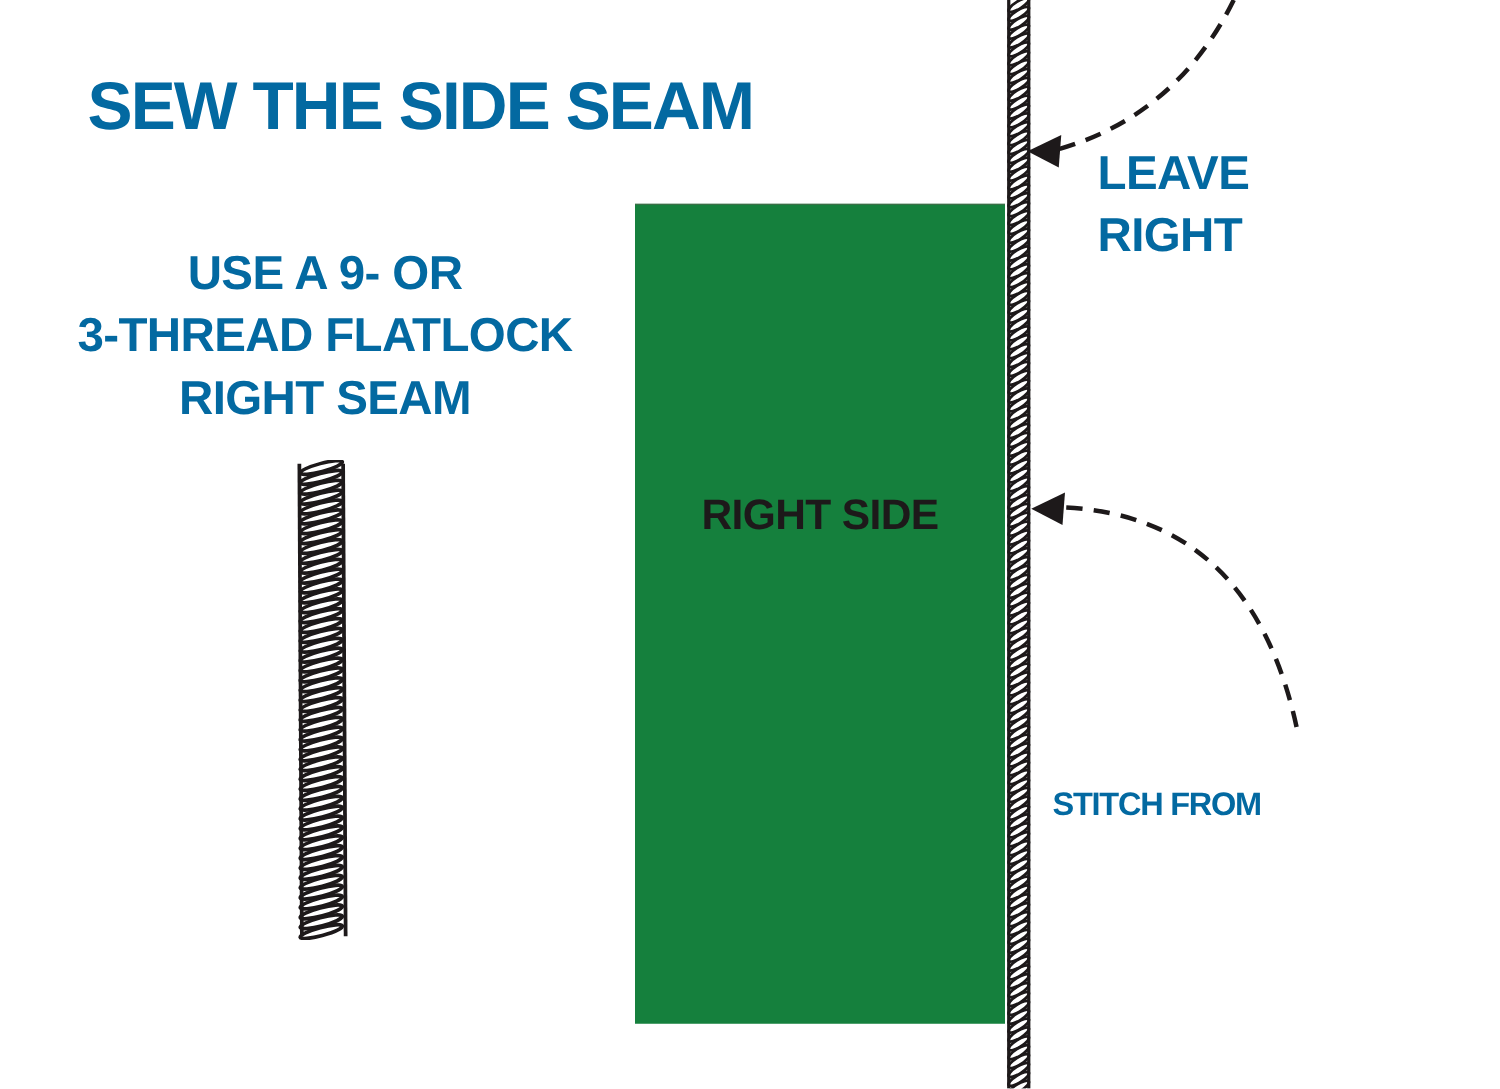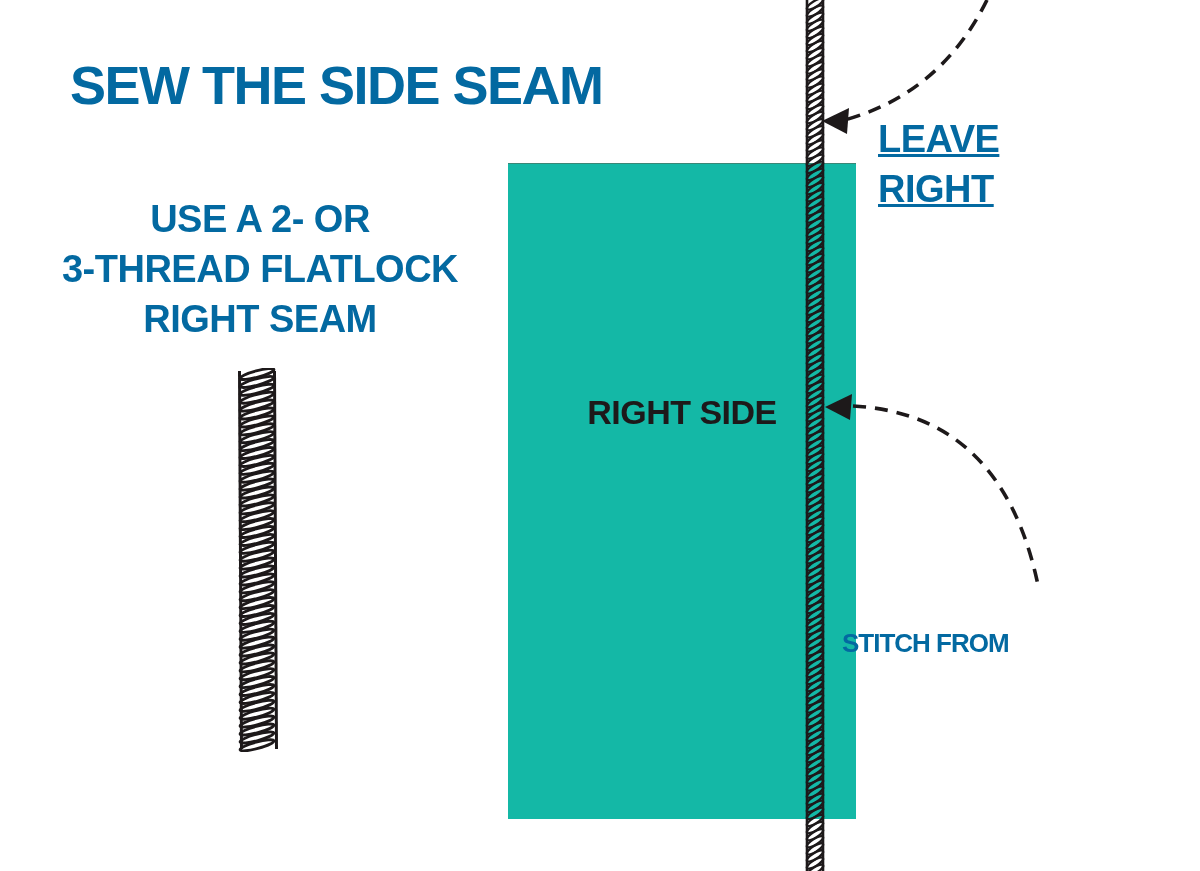--- a/index.html
+++ b/index.html
@@ -16,52 +16,52 @@
     left:70px;top:58px;
     font-size:54px;line-height:54px;letter-spacing:-1.5px;
   }
   .note{
     left:40px;top:194px;width:440px;
     font-size:38px;line-height:50px;letter-spacing:-0.5px;
     text-align:center;
   }
   .note span{display:block;}
   .fabric{
-    position:absolute;left:508px;top:163px;width:348px;height:655px;
-    background:#14b8a6;
+    position:absolute;left:508px;top:163px;width:296px;height:655px;
+    background:#15803d;
     border-top:1px solid rgba(90,95,80,0.55);
   }
   .fabric-label{
     position:absolute;left:0;top:228px;width:100%;
     text-align:center;
     font-size:34px;line-height:40px;font-weight:700;letter-spacing:-0.5px;
     color:#1d191a;white-space:nowrap;
   }
   .callout-tails{
     left:878px;top:114px;
-    font-size:38px;line-height:50px;letter-spacing:-0.5px;text-decoration:underline;
+    font-size:38px;line-height:50px;letter-spacing:-0.5px;
   }
   .callout-tails span{display:block;}
   .callout-stitch{
     left:842px;top:617px;
     font-size:26px;line-height:52px;letter-spacing:-1px;
   }
   .callout-stitch span{display:block;}
   .layer{position:absolute;left:0;top:0;}
   .stitch-stroke{stroke:#1d191a;fill:none;}
 </style>
 </head>
 <body>
 
 <div class="canvas">
 
   <div class="txt title">SEW THE SIDE SEAM</div>
 
   <div class="txt note">
-    <span>USE A 2- OR</span>
+    <span>USE A 9- OR</span>
     <span>3-THREAD FLATLOCK</span>
     <span>RIGHT SEAM</span>
   </div>
 
   <svg class="layer" style="left:234px;top:368px;" width="48" height="384">
     <g id="sample-loops">
       <g class="loop">
         <ellipse class="stitch-stroke" cx="23" cy="6" rx="17.5" ry="3.2" transform="rotate(-15 23 6)" stroke-width="2.8"></ellipse>
       </g>
     <g class="loop" transform="translate(0 7.9)">

